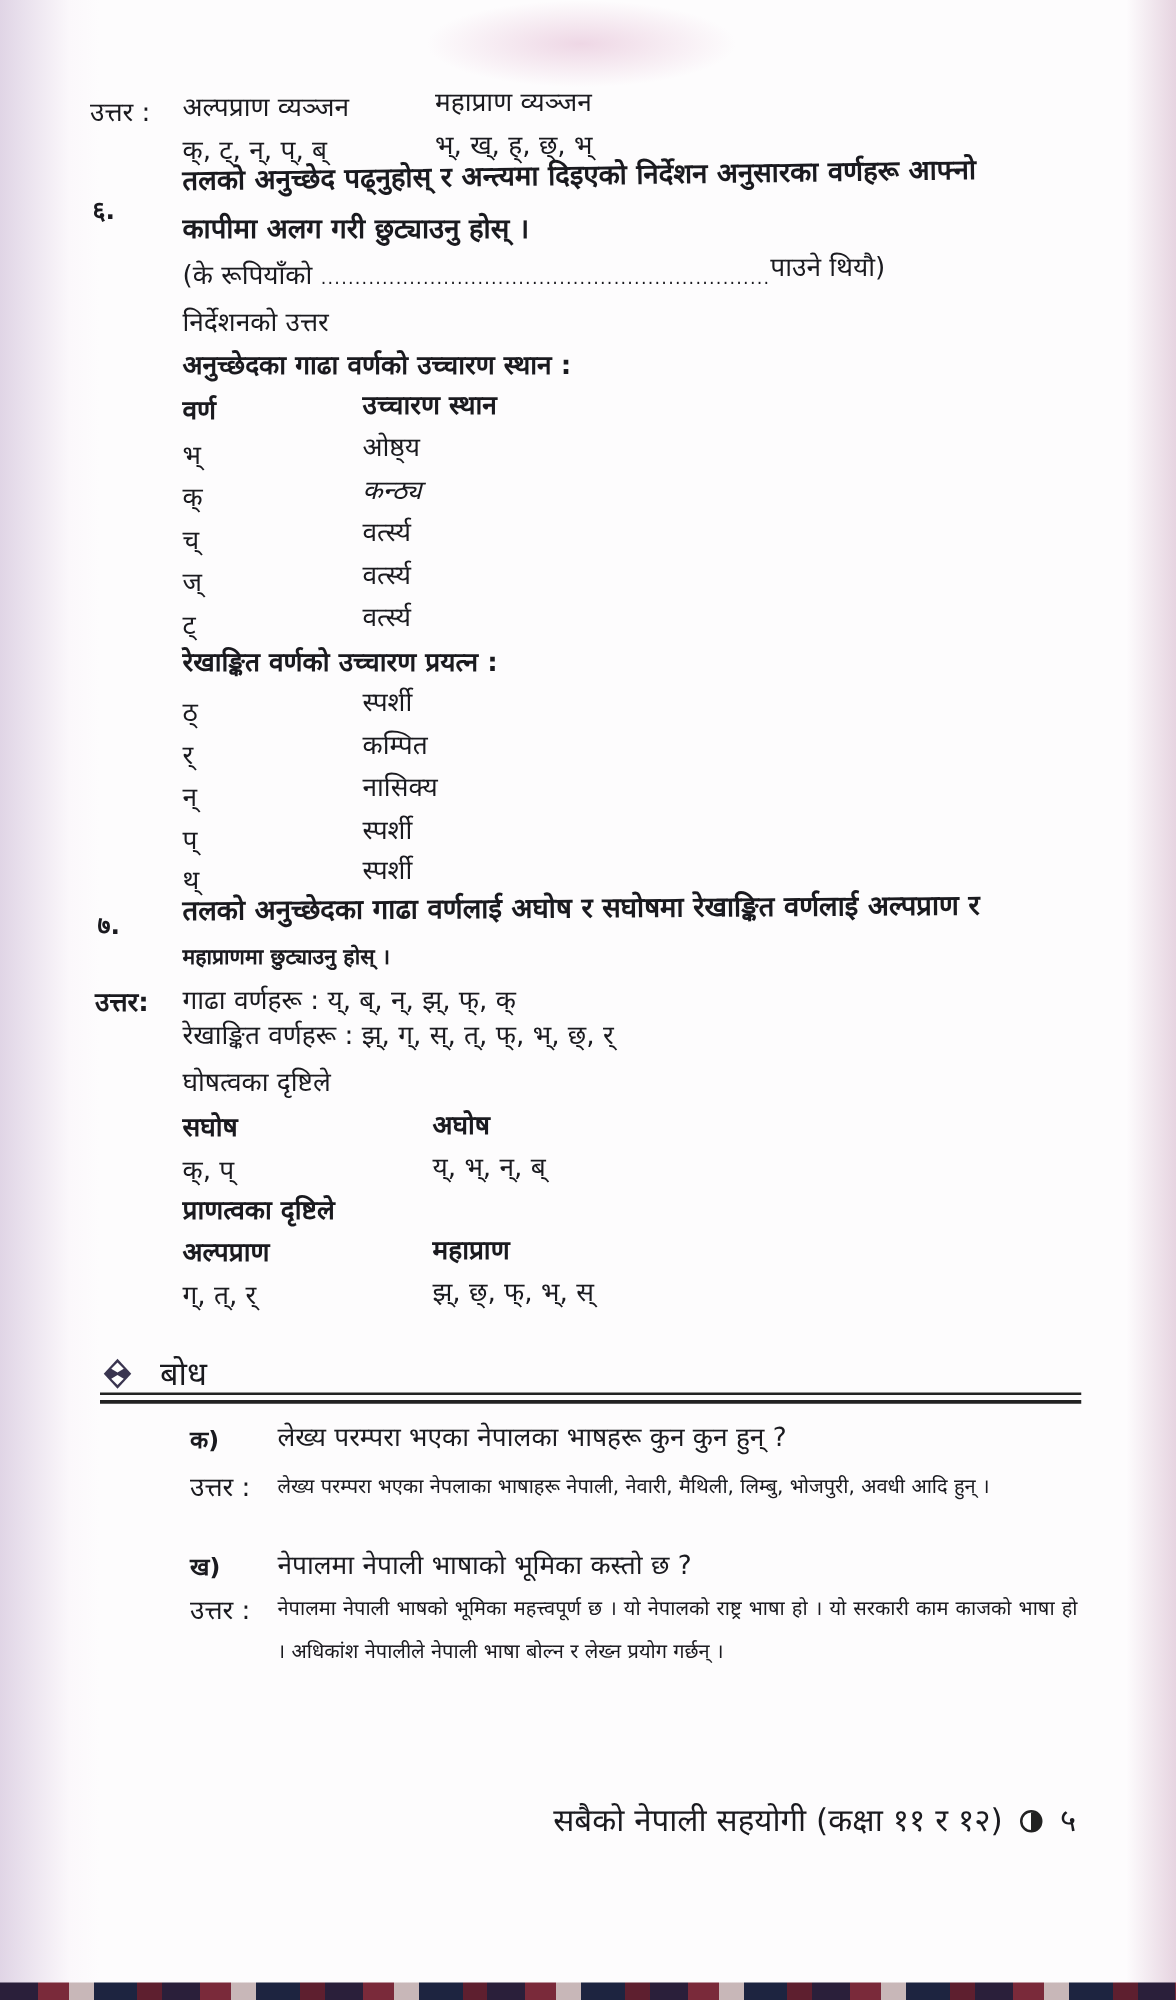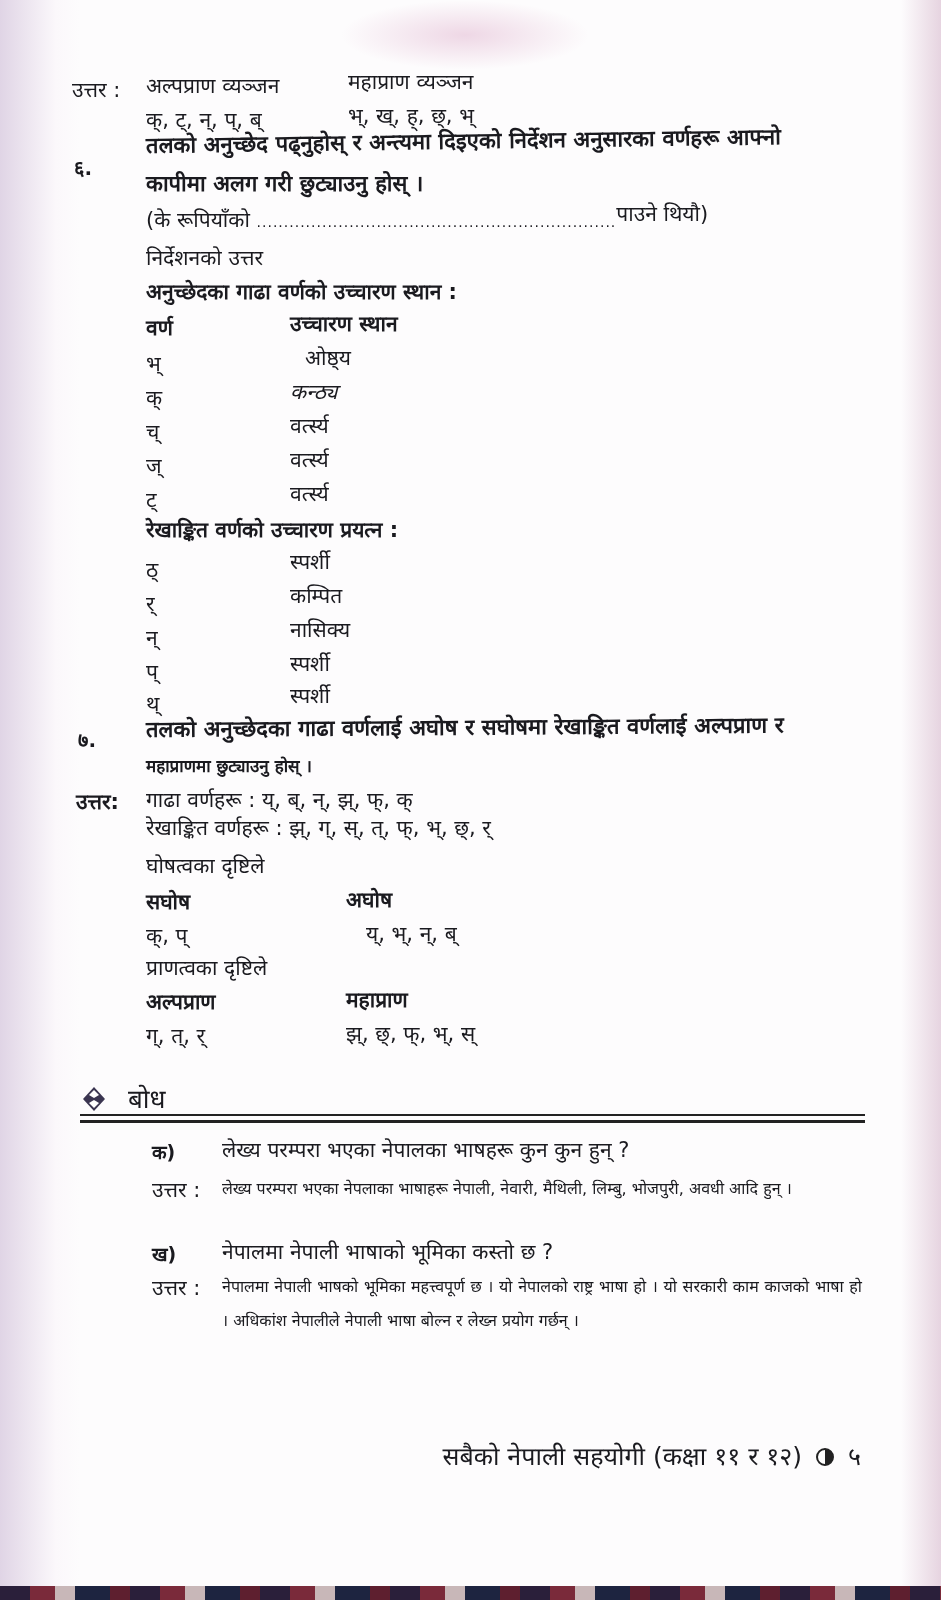--- a/index.html
+++ b/index.html
@@ -58,21 +58,21 @@
   <span>(के रूपियाँको</span>
   <span class="dots" style="font-size:14px;">..................................................................</span><span style="position:relative;top:-6px;">पाउने थियौ)</span>
 </div>
 <div class="line" style="left:146px;top:244px;">निर्देशनको उत्तर</div>
 <div class="line bold" style="left:146px;top:278px;">अनुच्छेदका गाढा वर्णको उच्चारण स्थान :</div>
 
 <div class="line bold" style="left:146px;top:314px;">वर्ण</div>
 <div class="line bold" style="left:290px;top:310px;">उच्चारण स्थान</div>
 
 <div class="line" style="left:146px;top:350px;">भ्</div>
-<div class="line" style="left:305px;top:344px;">ओष्ठ्य</div>
+<div class="line" style="left:290px;top:344px;">ओष्ठ्य</div>
 <div class="line" style="left:146px;top:384px;">क्</div>
 <div class="line" style="left:290px;top:378px;font-style:italic;">कन्ठ्य</div>
 <div class="line" style="left:146px;top:418px;">च्</div>
 <div class="line" style="left:290px;top:412px;">वर्त्स्य</div>
 <div class="line" style="left:146px;top:452px;">ज्</div>
 <div class="line" style="left:290px;top:446px;">वर्त्स्य</div>
 <div class="line" style="left:146px;top:486px;">ट्</div>
 <div class="line" style="left:290px;top:480px;">वर्त्स्य</div>
 
 <div class="line bold" style="left:146px;top:516px;">रेखाङ्कित वर्णको उच्चारण प्रयत्न :</div>
@@ -91,22 +91,22 @@
 <div class="num" style="left:78px;top:726px;">७.</div>
 <div class="line bold" style="left:146px;top:716px;font-size:22px;transform:rotate(-0.4deg);transform-origin:left;">तलको अनुच्छेदका गाढा वर्णलाई अघोष र सघोषमा रेखाङ्कित वर्णलाई अल्पप्राण र</div>
 <div class="line bold" style="left:146px;top:752px;font-size:17px;">महाप्राणमा छुट्याउनु होस् ।</div>
 <div class="line bold" style="left:76px;top:788px;">उत्तर:</div>
 <div class="line" style="left:146px;top:786px;">गाढा वर्णहरू : य्, ब्, न्, झ्, फ्, क्</div>
 <div class="line" style="left:146px;top:814px;">रेखाङ्कित वर्णहरू : झ्, ग्, स्, त्, फ्, भ्, छ्, र्</div>
 <div class="line" style="left:146px;top:852px;">घोषत्वका दृष्टिले</div>
 <div class="line bold" style="left:146px;top:888px;">सघोष</div>
 <div class="line bold" style="left:346px;top:886px;">अघोष</div>
 <div class="line" style="left:146px;top:922px;">क्, प्</div>
-<div class="line" style="left:346px;top:920px;margin-left:20px;">य्, भ्, न्, ब्</div>
-<div class="line" style="left:146px;top:954px;">प्राणत्वका दृष्टिले</div>
+<div class="line" style="left:346px;top:920px;">य्, भ्, न्, ब्</div>
+<div class="line" style="left:146px;top:954px;font-weight:bold;">प्राणत्वका दृष्टिले</div>
 <div class="line bold" style="left:146px;top:988px;">अल्पप्राण</div>
 <div class="line bold" style="left:346px;top:986px;">महाप्राण</div>
 <div class="line" style="left:146px;top:1022px;">ग्, त्, र्</div>
 <div class="line" style="left:346px;top:1020px;">झ्, छ्, फ्, भ्, स्</div>
 
 <div class="section-head">
   <span class="diamond">
     <svg width="24" height="26" viewBox="0 0 24 26">
       <polygon points="12,1 23,13 12,25 1,13" fill="#3a3550"></polygon>
       <polygon points="12,4 17,9 12,12 7,9" fill="#fff"></polygon>

